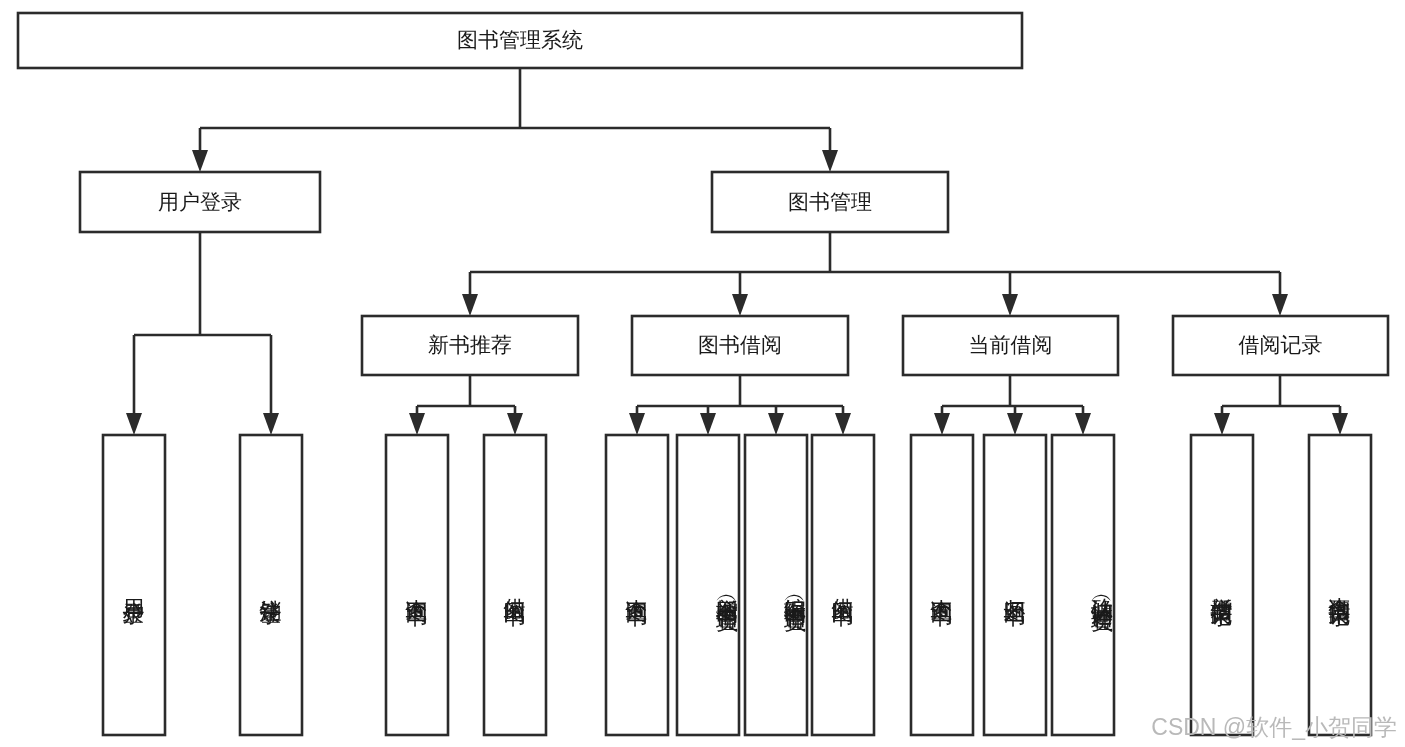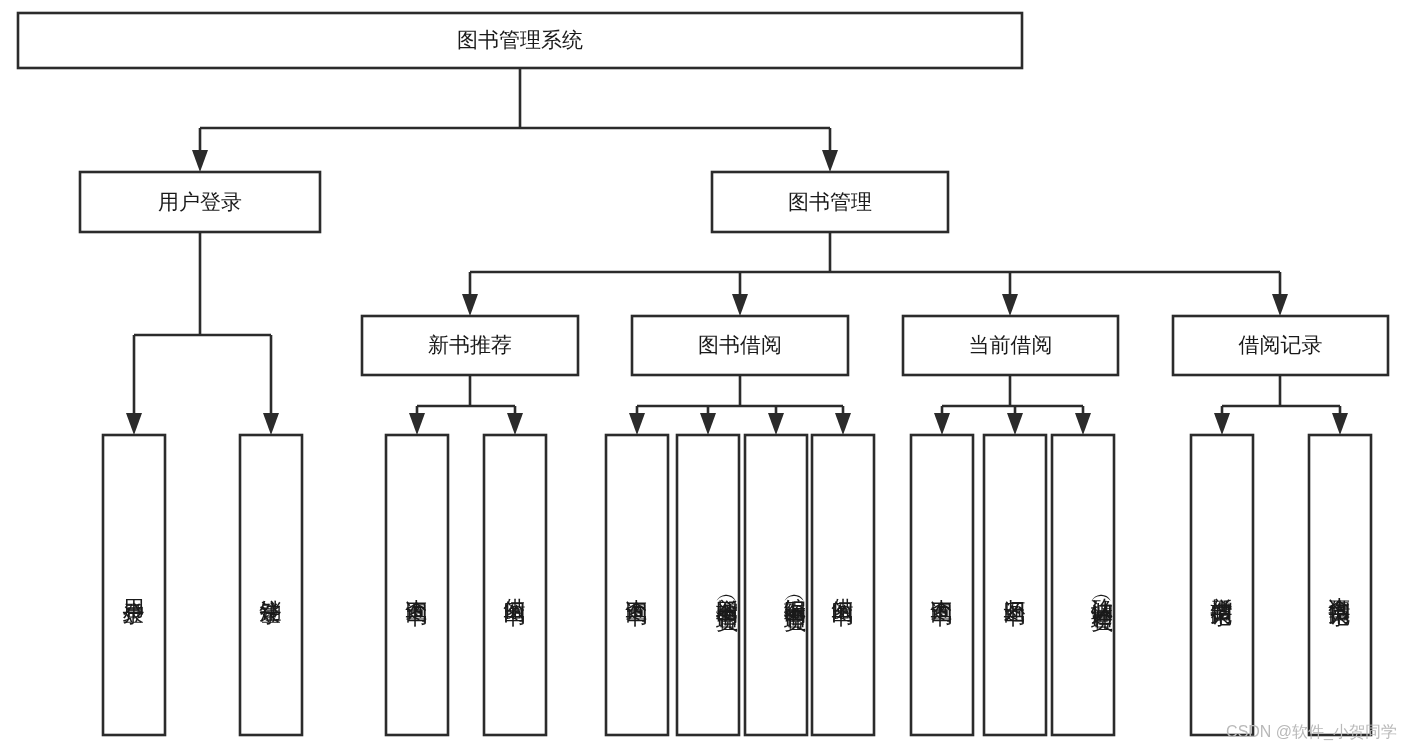--- a/index.html
+++ b/index.html
@@ -63,21 +63,21 @@
     justify-content: center;
     white-space: nowrap;
     pointer-events: none;
     user-select: none;
   }
   .watermark {
     position: absolute;
     right: 8px;
     bottom: 4px;
     font-family: "Liberation Sans", "DejaVu Sans", sans-serif;
-    font-size: 16px;
+    font-size: 23px;
     color: #b9b9b9;
     white-space: nowrap;
     user-select: none;
   }
 </style>
 </head>
 <body>
 
 <div id="diagram-root">
 

